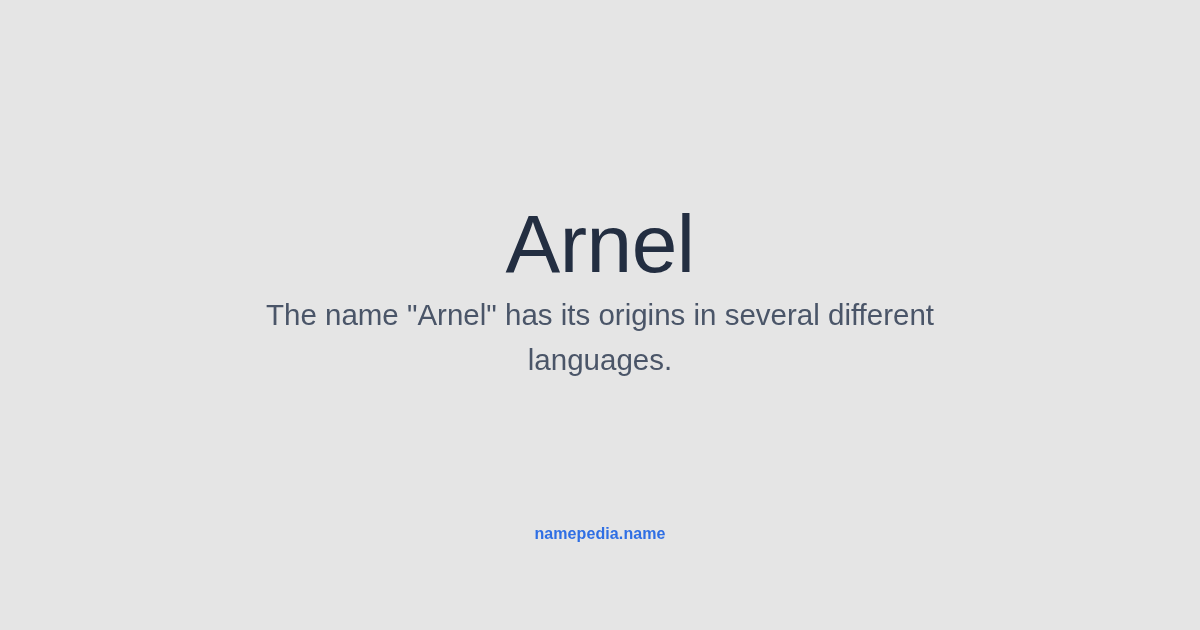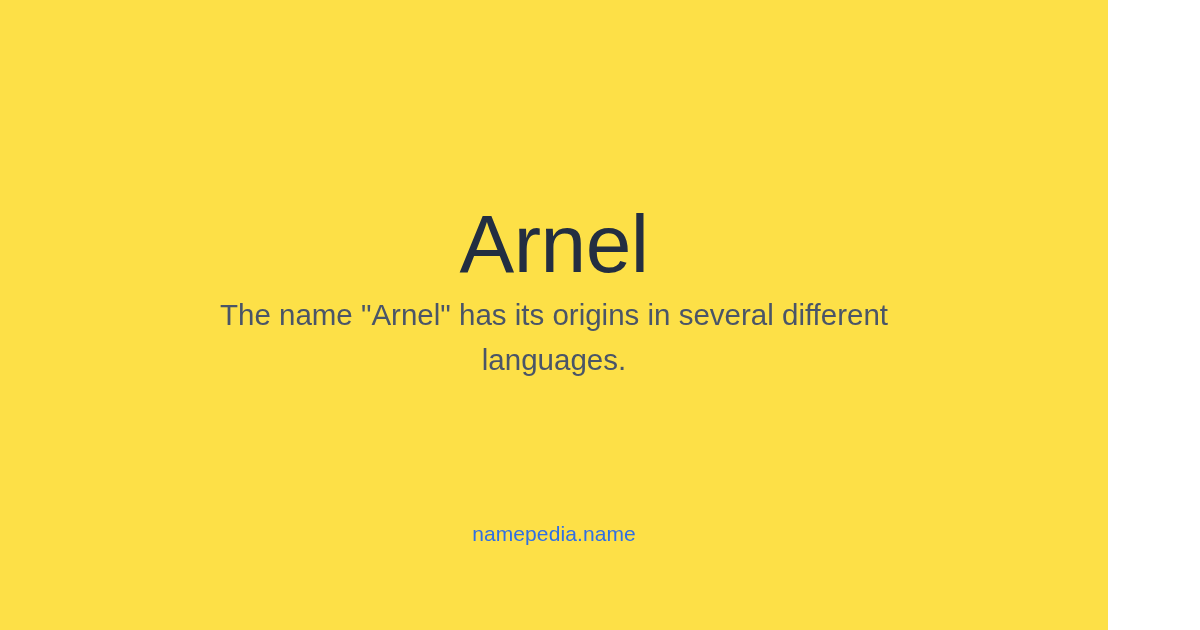--- a/index.html
+++ b/index.html
@@ -12,23 +12,23 @@
     width: 1200px;
     height: 630px;
     background: #ffffff;
     font-family: "Liberation Sans", sans-serif;
     -webkit-font-smoothing: antialiased;
     overflow: hidden;
   }
 
   .og-card {
     position: relative;
-    width: 1108px;
+    width: 1200px;
     height: 630px;
-    background: #fde047;
+    background: #e5e5e5;
     box-sizing: border-box;
     display: flex;
     flex-direction: column;
     align-items: center;
   }
 
   
   .hero {
     position: absolute;
     left: 0;
@@ -69,23 +69,23 @@
   .site-link-wrap {
     position: absolute;
     left: 0;
     right: 0;
     top: 519px;
     text-align: center;
   }
 
   .site-link {
     font-family: "Liberation Sans", sans-serif;
-    font-size: 21px;
+    font-size: 16px;
     line-height: 30px;
-    font-weight: 400;
+    font-weight: 700;
     color: #2f6fe4;
     text-decoration: none;
     letter-spacing: 0.1px;
   }
 </style>
 </head>
 <body>
 
 <div class="og-card">
 

